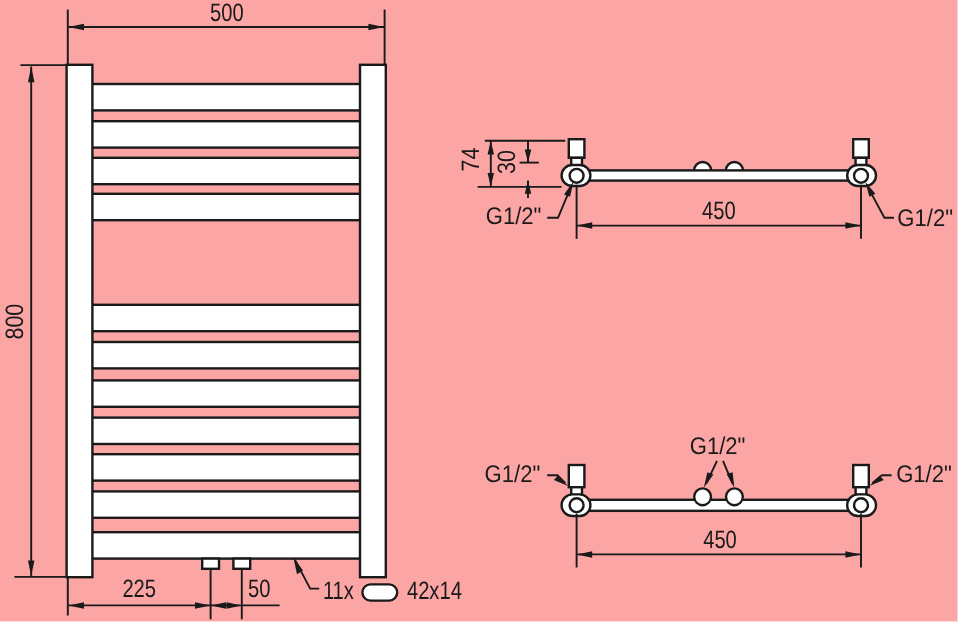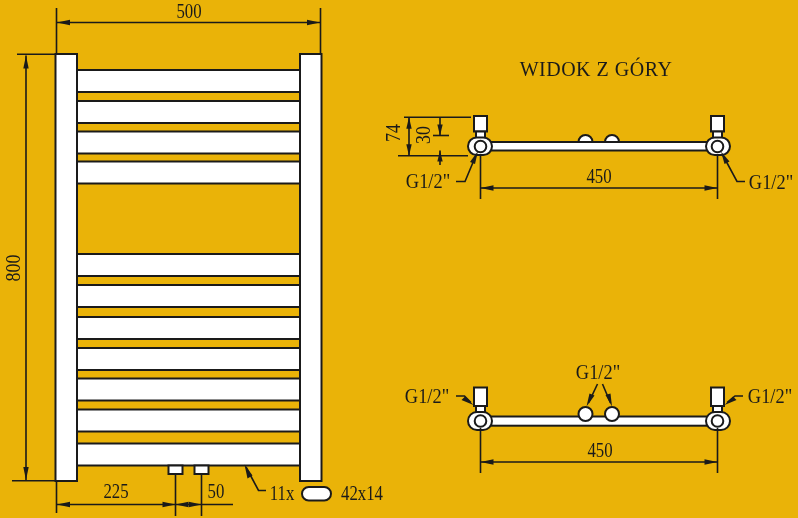--- a/index.html
+++ b/index.html
@@ -1,18 +1,18 @@
 <!DOCTYPE html>
 <html><head>
 <meta charset="utf-8">
 <style>
   html,body { margin:0; padding:0; background:#ffffff; }
   #stage {
-    position:relative; width:798px; height:518px; background:#eab308;
-    font-family:Liberation Serif, serif; color:#1a1a1a;
+    position:relative; width:798px; height:518px; background:#fca5a5;
+    font-family:Liberation Sans, sans-serif; color:#1a1a1a;
     overflow:hidden;
   }
   #drawing { position:absolute; left:0; top:0; }
   .obj  { fill:#ffffff; stroke:#1a1a1a; stroke-width:2; }
   .obj-open { fill:#ffffff; stroke:#1a1a1a; stroke-width:2; }
   .dim  { fill:none; stroke:#1a1a1a; stroke-width:1.6; }
   .lead { fill:none; stroke:#1a1a1a; stroke-width:1.6; }
   .ah   { fill:#1a1a1a; stroke:none; }
   .lbl {
     position:absolute; line-height:1; white-space:nowrap; color:#1a1a1a;
@@ -168,21 +168,20 @@
     </g>
   </svg>
 
   <div class="lbl" style="left:188.5px; top:11px;">500</div>
   <div class="lbl rot" style="left:13px; top:268px;">800</div>
   <div class="lbl" style="left:116px; top:491px;">225</div>
   <div class="lbl" style="left:216px; top:491px;">50</div>
   <div class="lbl" style="left:282px; top:492.5px;">11x</div>
   <div class="lbl" style="left:362px; top:492.5px;">42x14</div>
 
-  <div class="lbl title" style="left:596px; top:69px;">WIDOK Z GÓRY</div>
   <div class="lbl rot" style="left:393px; top:133px;">74</div>
   <div class="lbl rot" style="left:423px; top:135px;">30</div>
   <div class="lbl" style="left:599px; top:176px;">450</div>
   <div class="lbl gth" style="left:427.5px; top:181px;">G1/2"</div>
   <div class="lbl gth" style="left:771px; top:182px;">G1/2"</div>
 
   <div class="lbl gth" style="left:598px; top:372px;">G1/2"</div>
   <div class="lbl gth" style="left:426.5px; top:395.5px;">G1/2"</div>
   <div class="lbl gth" style="left:770px; top:396px;">G1/2"</div>
   <div class="lbl" style="left:600px; top:449.5px;">450</div>

